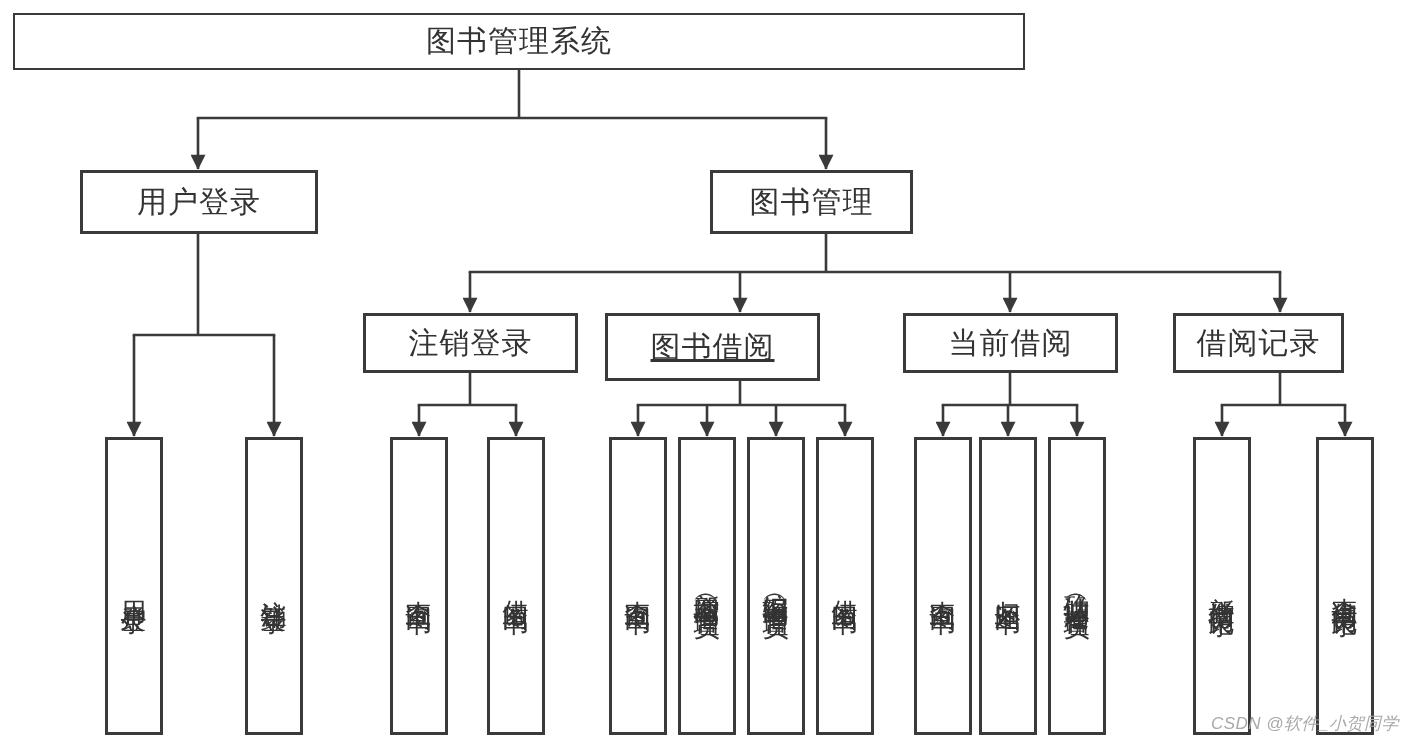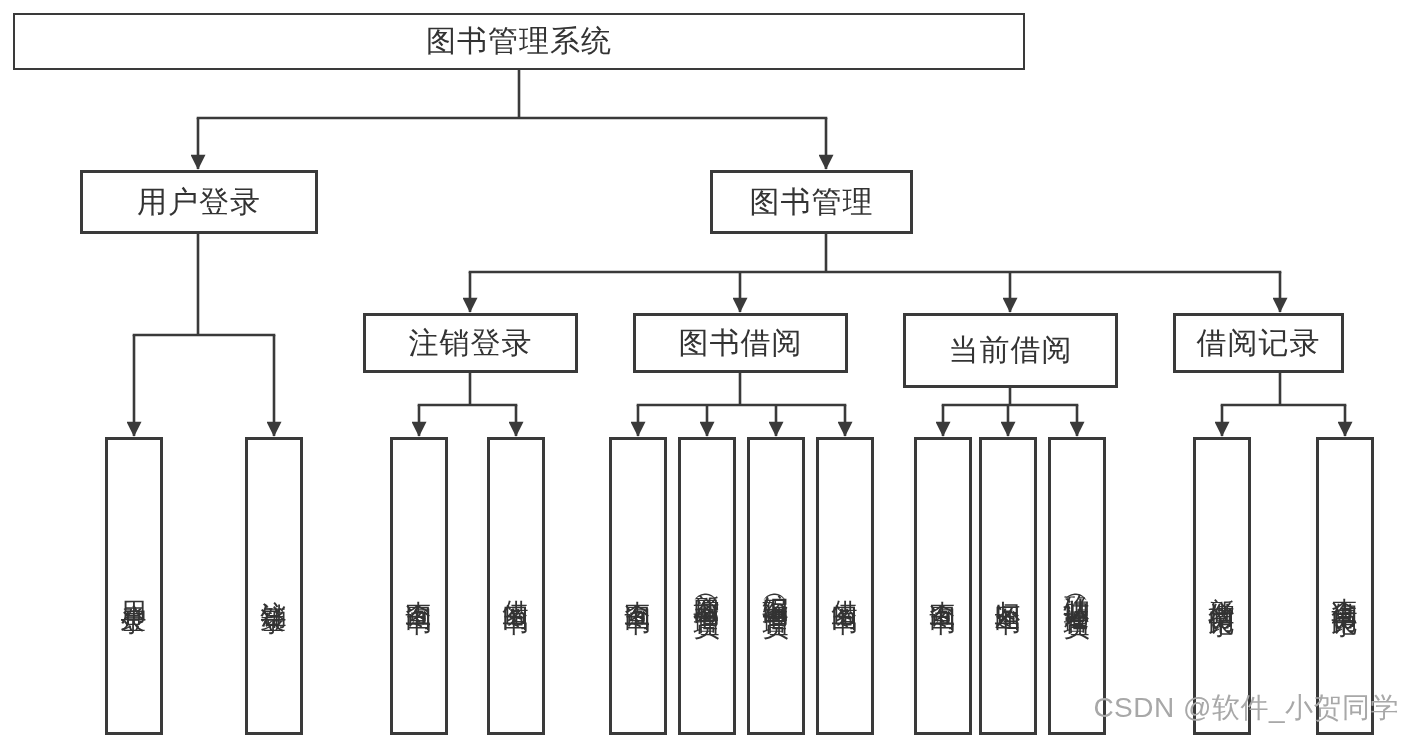--- a/index.html
+++ b/index.html
@@ -17,23 +17,23 @@
     background:#ffffff;border:3px solid var(--box-border,#3a3a3a);
     display:flex;align-items:center;justify-content:center;
   }
   .root-box{border-width:2px;}
   .h-label{font-size:30px;letter-spacing:1px;white-space:nowrap;}
   .leaf .v-label{
     writing-mode:vertical-rl;text-orientation:mixed;
     font-size:26px;letter-spacing:3px;line-height:1.08;white-space:nowrap;
   }
   .watermark{
-    position:absolute;z-index:3;right:6px;bottom:20px;
-    font-size:28px;letter-spacing:0.5px;
-    color:var(--watermark,#a8a8a8);white-space:nowrap;
+    position:absolute;z-index:3;right:6px;bottom:12px;
+    font-size:17px;letter-spacing:0.5px;
+    color:var(--watermark,#a8a8a8);white-space:nowrap;font-style:italic;
   }
 </style>
 </head>
 <body>
 
 <svg id="connectors" width="1405" height="747" aria-hidden="true">
   <defs>
     <marker id="arrowhead" viewBox="0 0 10 10" refX="9.5" refY="5" markerWidth="17" markerHeight="15" markerUnits="userSpaceOnUse" orient="auto">
       <path d="M0,0 L10,5 L0,10 Z"></path>
     </marker>
@@ -86,24 +86,24 @@
 <div class="box" style="left:80px;top:170px;width:238px;height:64px;">
   <span class="h-label">用户登录</span>
 </div>
 <div class="box" style="left:710px;top:170px;width:203px;height:64px;">
   <span class="h-label">图书管理</span>
 </div>
 
 <div class="box" style="left:363px;top:313px;width:215px;height:60px;">
   <span class="h-label">注销登录</span>
 </div>
-<div class="box" style="left:633px;top:313px;width:215px;height:60px;">
+<div class="box" style="left:605px;top:313px;width:215px;height:68px;text-decoration:underline;">
   <span class="h-label">图书借阅</span>
 </div>
-<div class="box" style="left:903px;top:313px;width:215px;height:75px;">
+<div class="box" style="left:903px;top:313px;width:215px;height:60px;">
   <span class="h-label">当前借阅</span>
 </div>
 <div class="box" style="left:1173px;top:313px;width:171px;height:60px;">
   <span class="h-label">借阅记录</span>
 </div>
 
 <div class="box leaf" style="left:105px;top:437px;width:58px;height:298px;">
   <span class="v-label">用户登录</span>
 </div>
 <div class="box leaf" style="left:245px;top:437px;width:58px;height:298px;">

